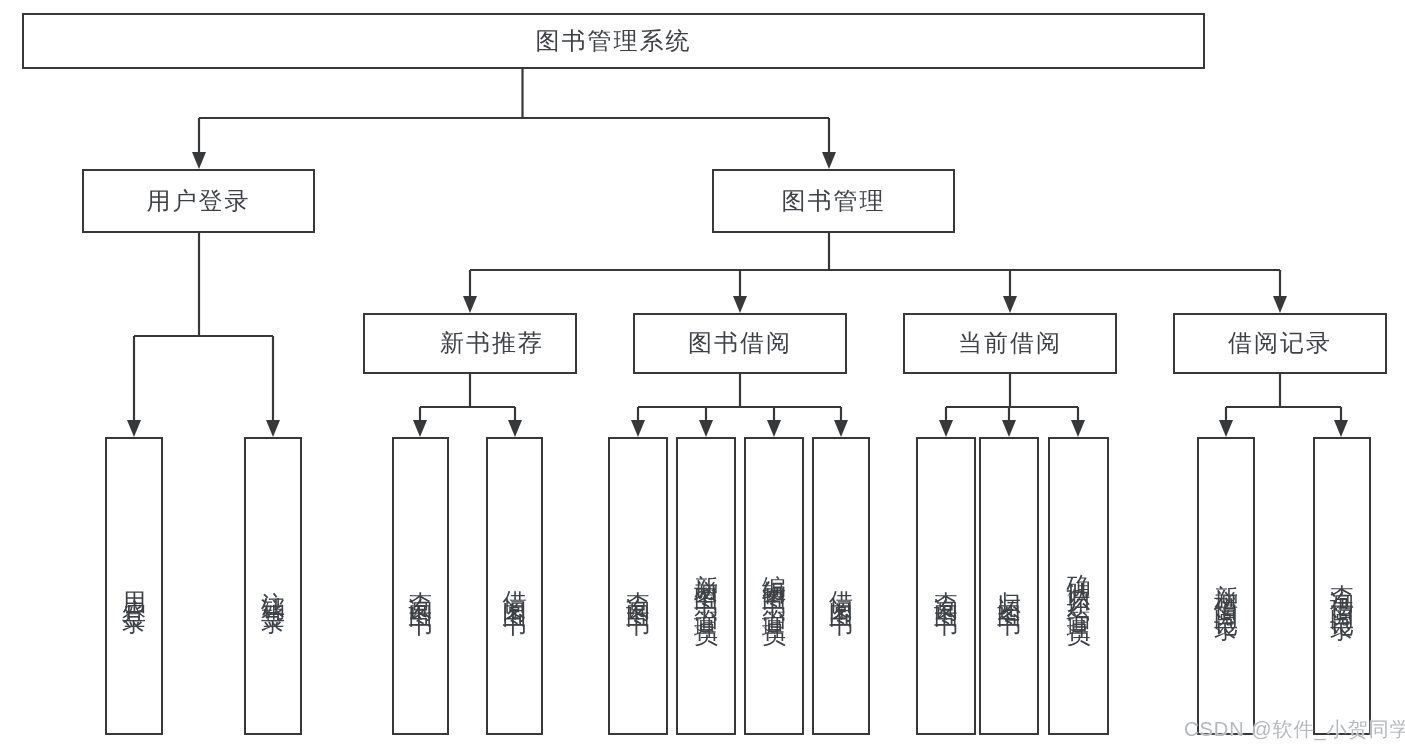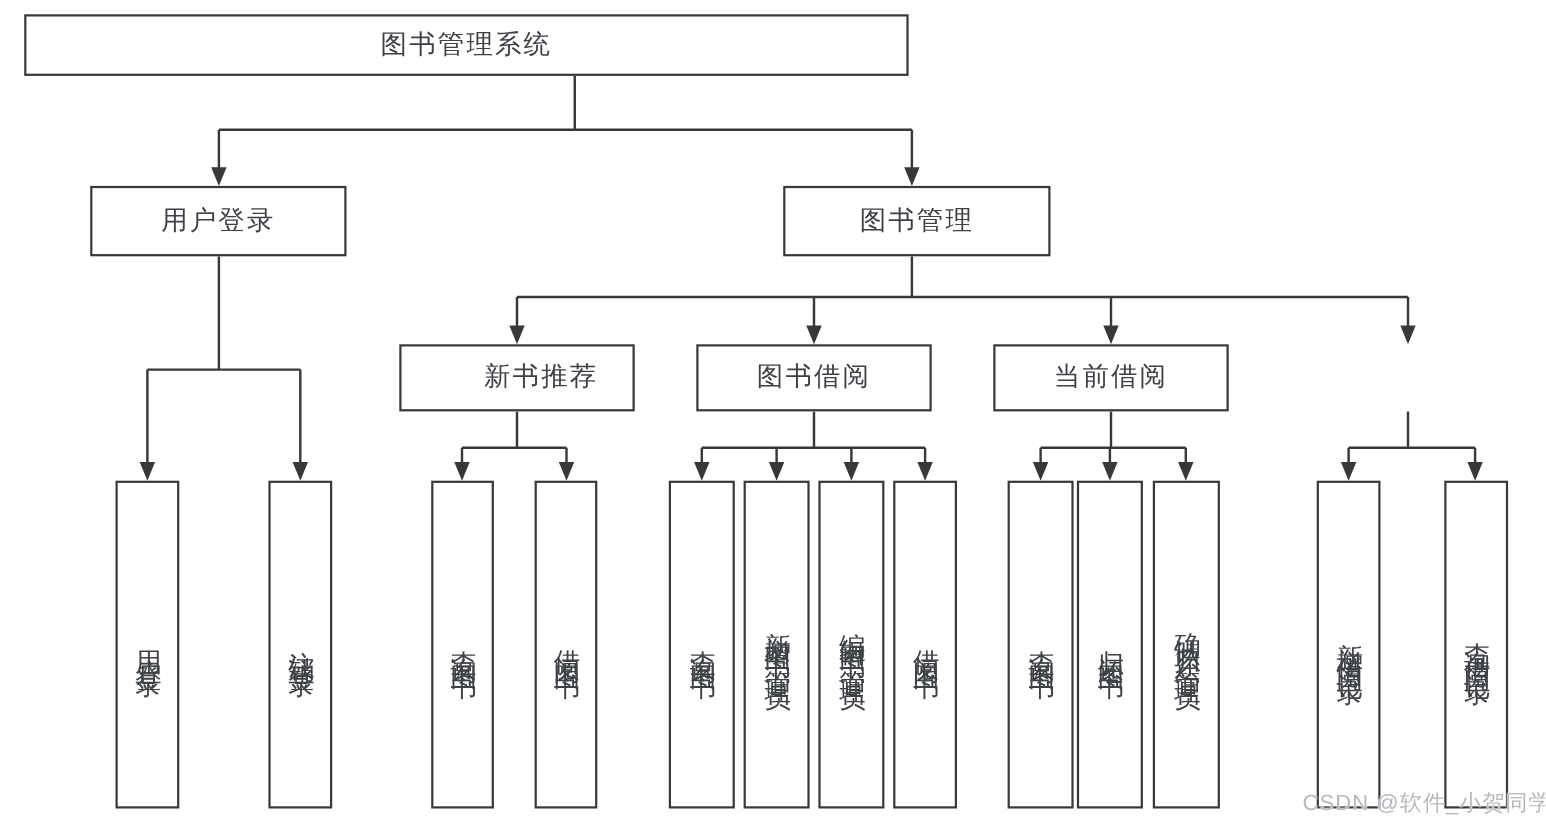--- a/index.html
+++ b/index.html
@@ -18,21 +18,21 @@
   .h-label {
     font-size:24px; letter-spacing:2px; color:#3e4146;
     white-space:nowrap; line-height:1.2;
   }
   .v-label {
     writing-mode:vertical-rl; text-orientation:mixed;
     font-size:24px; letter-spacing:7px; color:#3e4146; line-height:1;
     white-space:nowrap;
   }
   
-  .n-root  { left:22px;  top:13px;  width:804px; height:56px; }
+  .n-root  { left:22px;  top:13px;  width:1183px; height:56px; }
   
   .n-login { left:82px;  top:169px; width:233px;  height:64px; }
   .n-mgmt  { left:712px; top:169px; width:243px;  height:64px; }
   
   .n-l3    { top:313px; width:214px; height:61px; }
   .n-rec   { left:363px;padding-left:44px; }
   .n-bor   { left:633px; }
   .n-cur   { left:903px; }
   .n-his   { left:1173px; }
   
@@ -115,20 +115,23 @@
 
   <div class="box n-l3 n-rec">
     <span class="h-label">新书推荐</span>
   </div>
   <div class="box n-l3 n-bor">
     <span class="h-label">图书借阅</span>
   </div>
   <div class="box n-l3 n-cur">
     <span class="h-label">当前借阅</span>
   </div>
+  <div class="box n-l3 n-his">
+    <span class="h-label">借阅记录</span>
+  </div>
 
   <div class="box leaf lf1">
     <span class="v-label">用户登录</span>
   </div>
   <div class="box leaf lf2">
     <span class="v-label">注销登录</span>
   </div>
 
   <div class="box leaf lf3">
     <span class="v-label">查询图书</span>

